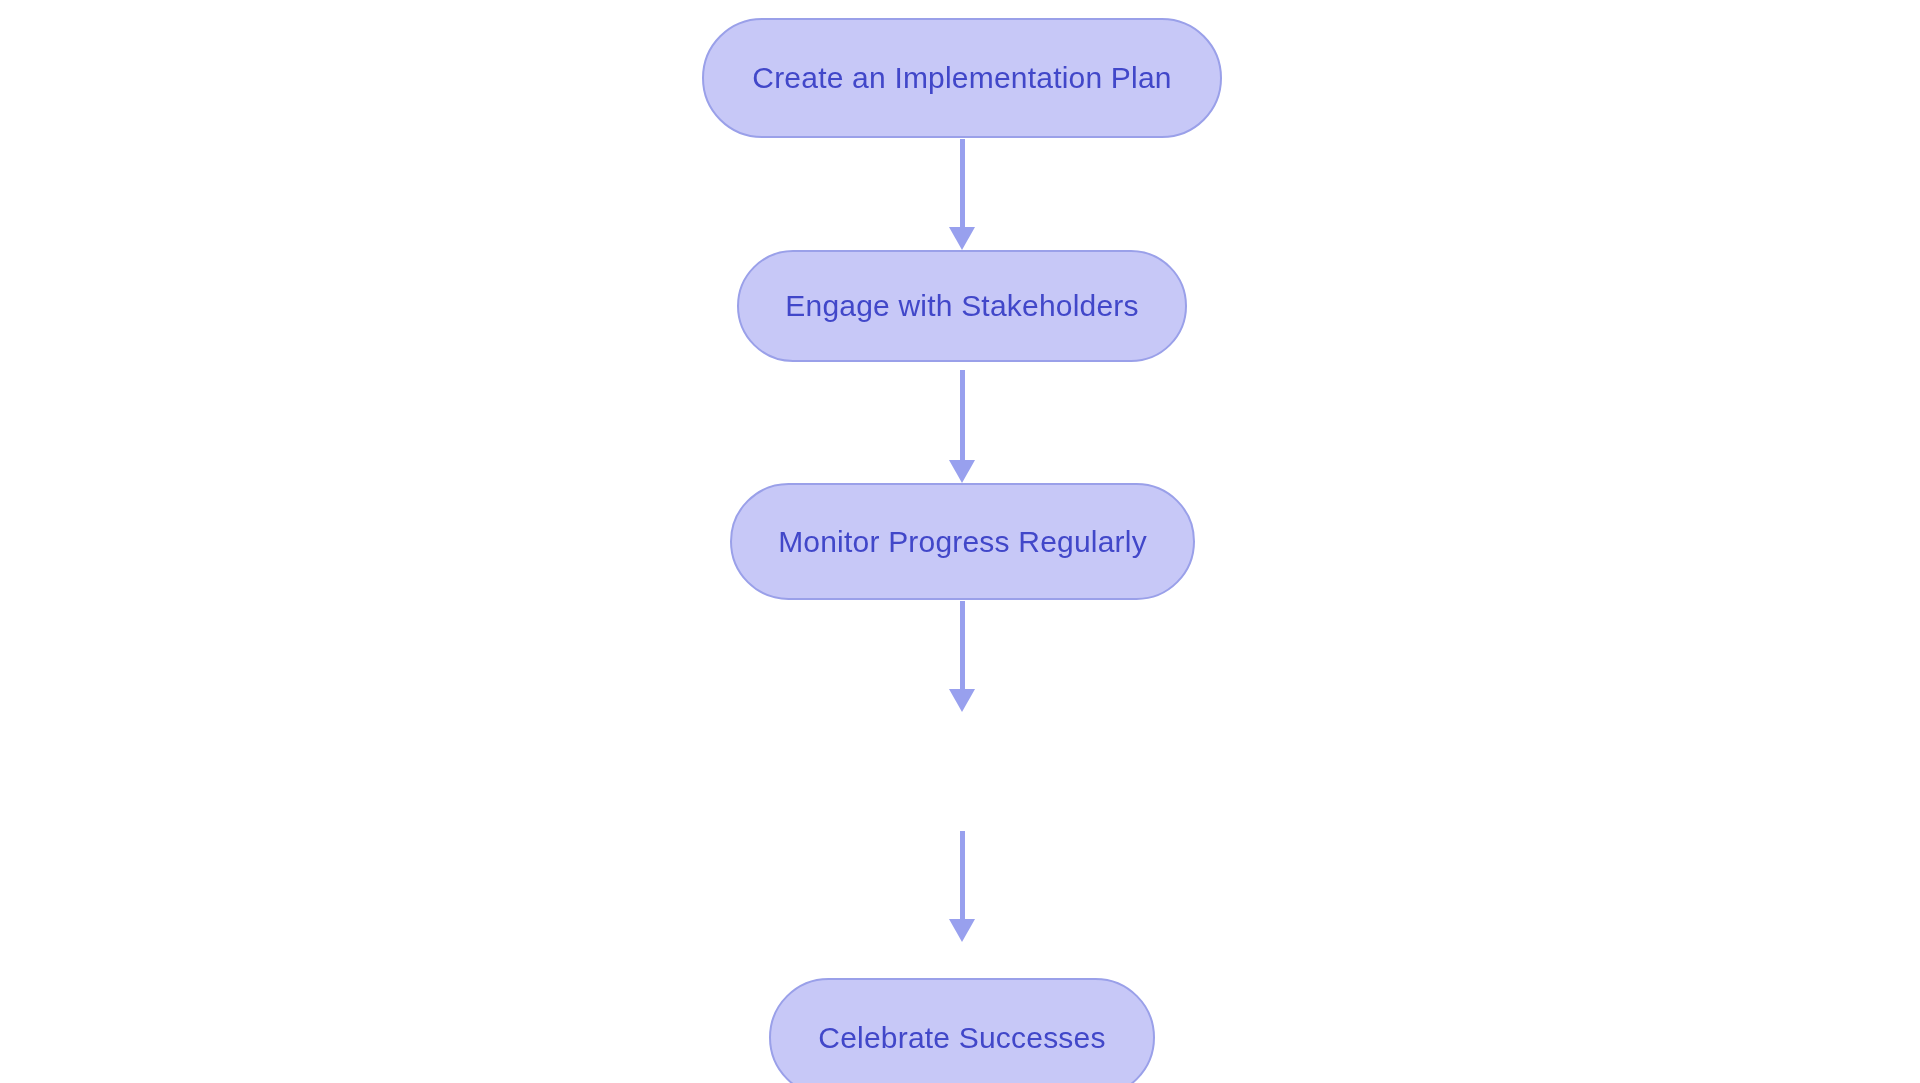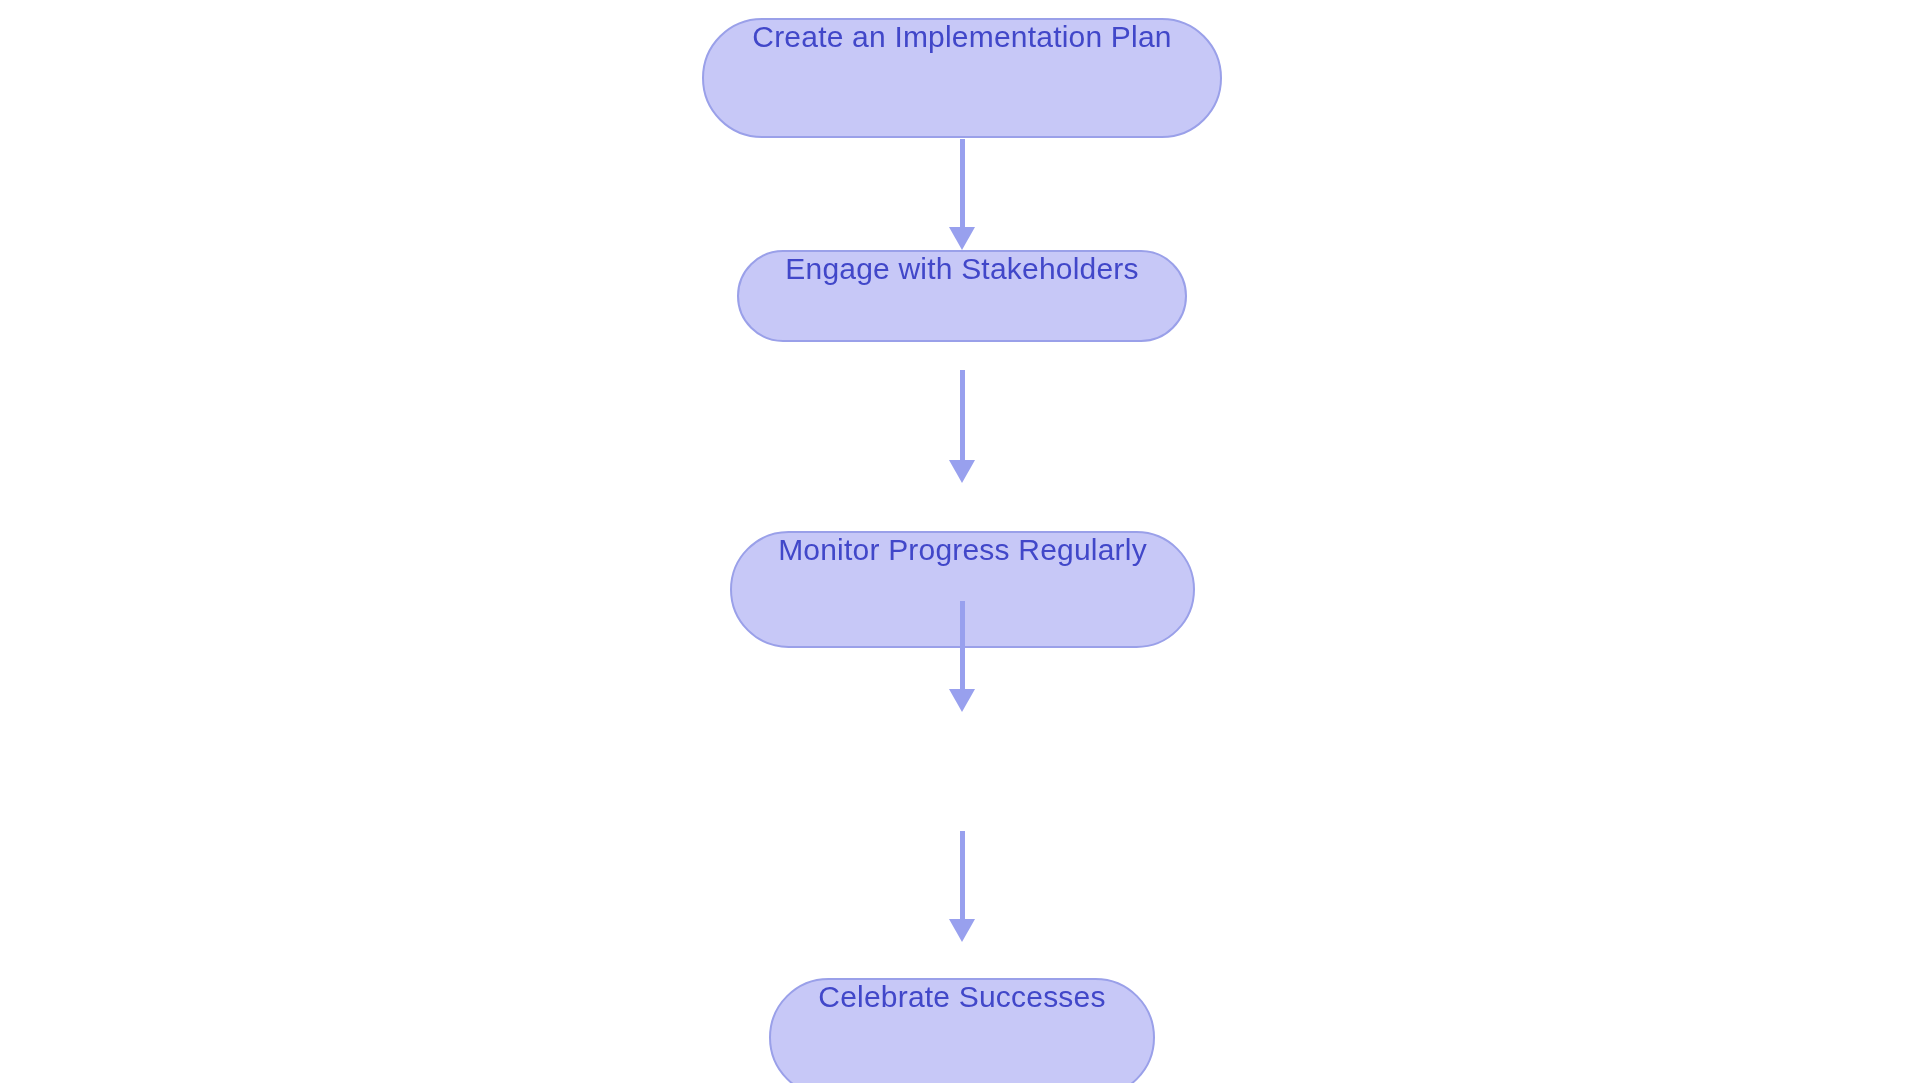--- a/index.html
+++ b/index.html
@@ -18,21 +18,21 @@
     background: var(--bg);
     overflow: hidden;
     font-family: "Liberation Sans", sans-serif;
   }
   .flow-node {
     position: absolute;
     background: var(--node-fill);
     border: 2px solid var(--node-border);
     border-radius: 60px;
     display: flex;
-    align-items: flex-start;
+    align-items: center;
     justify-content: center;
   }
   .flow-node .node-label {
     color: var(--node-text);
     font-size: 30px;
     font-weight: 400;
     letter-spacing: 0.2px;
     white-space: nowrap;
     text-align: center;
   }
@@ -52,22 +52,22 @@
   .arrow-head {
     width: 0;
     height: 0;
     border-left: 13px solid transparent;
     border-right: 13px solid transparent;
     border-top: 23px solid var(--arrow);
   }
 
   
   .node-1 { left: 702px; top: 18px;  width: 520px; height: 120px; }
-  .node-2 { left: 737px; top: 250px; width: 450px; height: 92px; }
-  .node-3 { left: 730px; top: 483px; width: 465px; height: 117px; margin-top: 48px; }
+  .node-2 { left: 737px; top: 250px; width: 450px; height: 112px; }
+  .node-3 { left: 730px; top: 483px; width: 465px; height: 117px; }
   .node-4 { left: 715px; top: 712px; width: 494px; height: 118px; }
   .node-5 { left: 769px; top: 942px; width: 386px; height: 119px; margin-top: 36px; }
 
   
   .arrow-1 { top: 139px; height: 111px; }
   .arrow-2 { top: 370px; height: 113px; }
   .arrow-3 { top: 601px; height: 111px; }
   .arrow-4 { top: 831px; height: 111px; }
 </style>
 </head>

